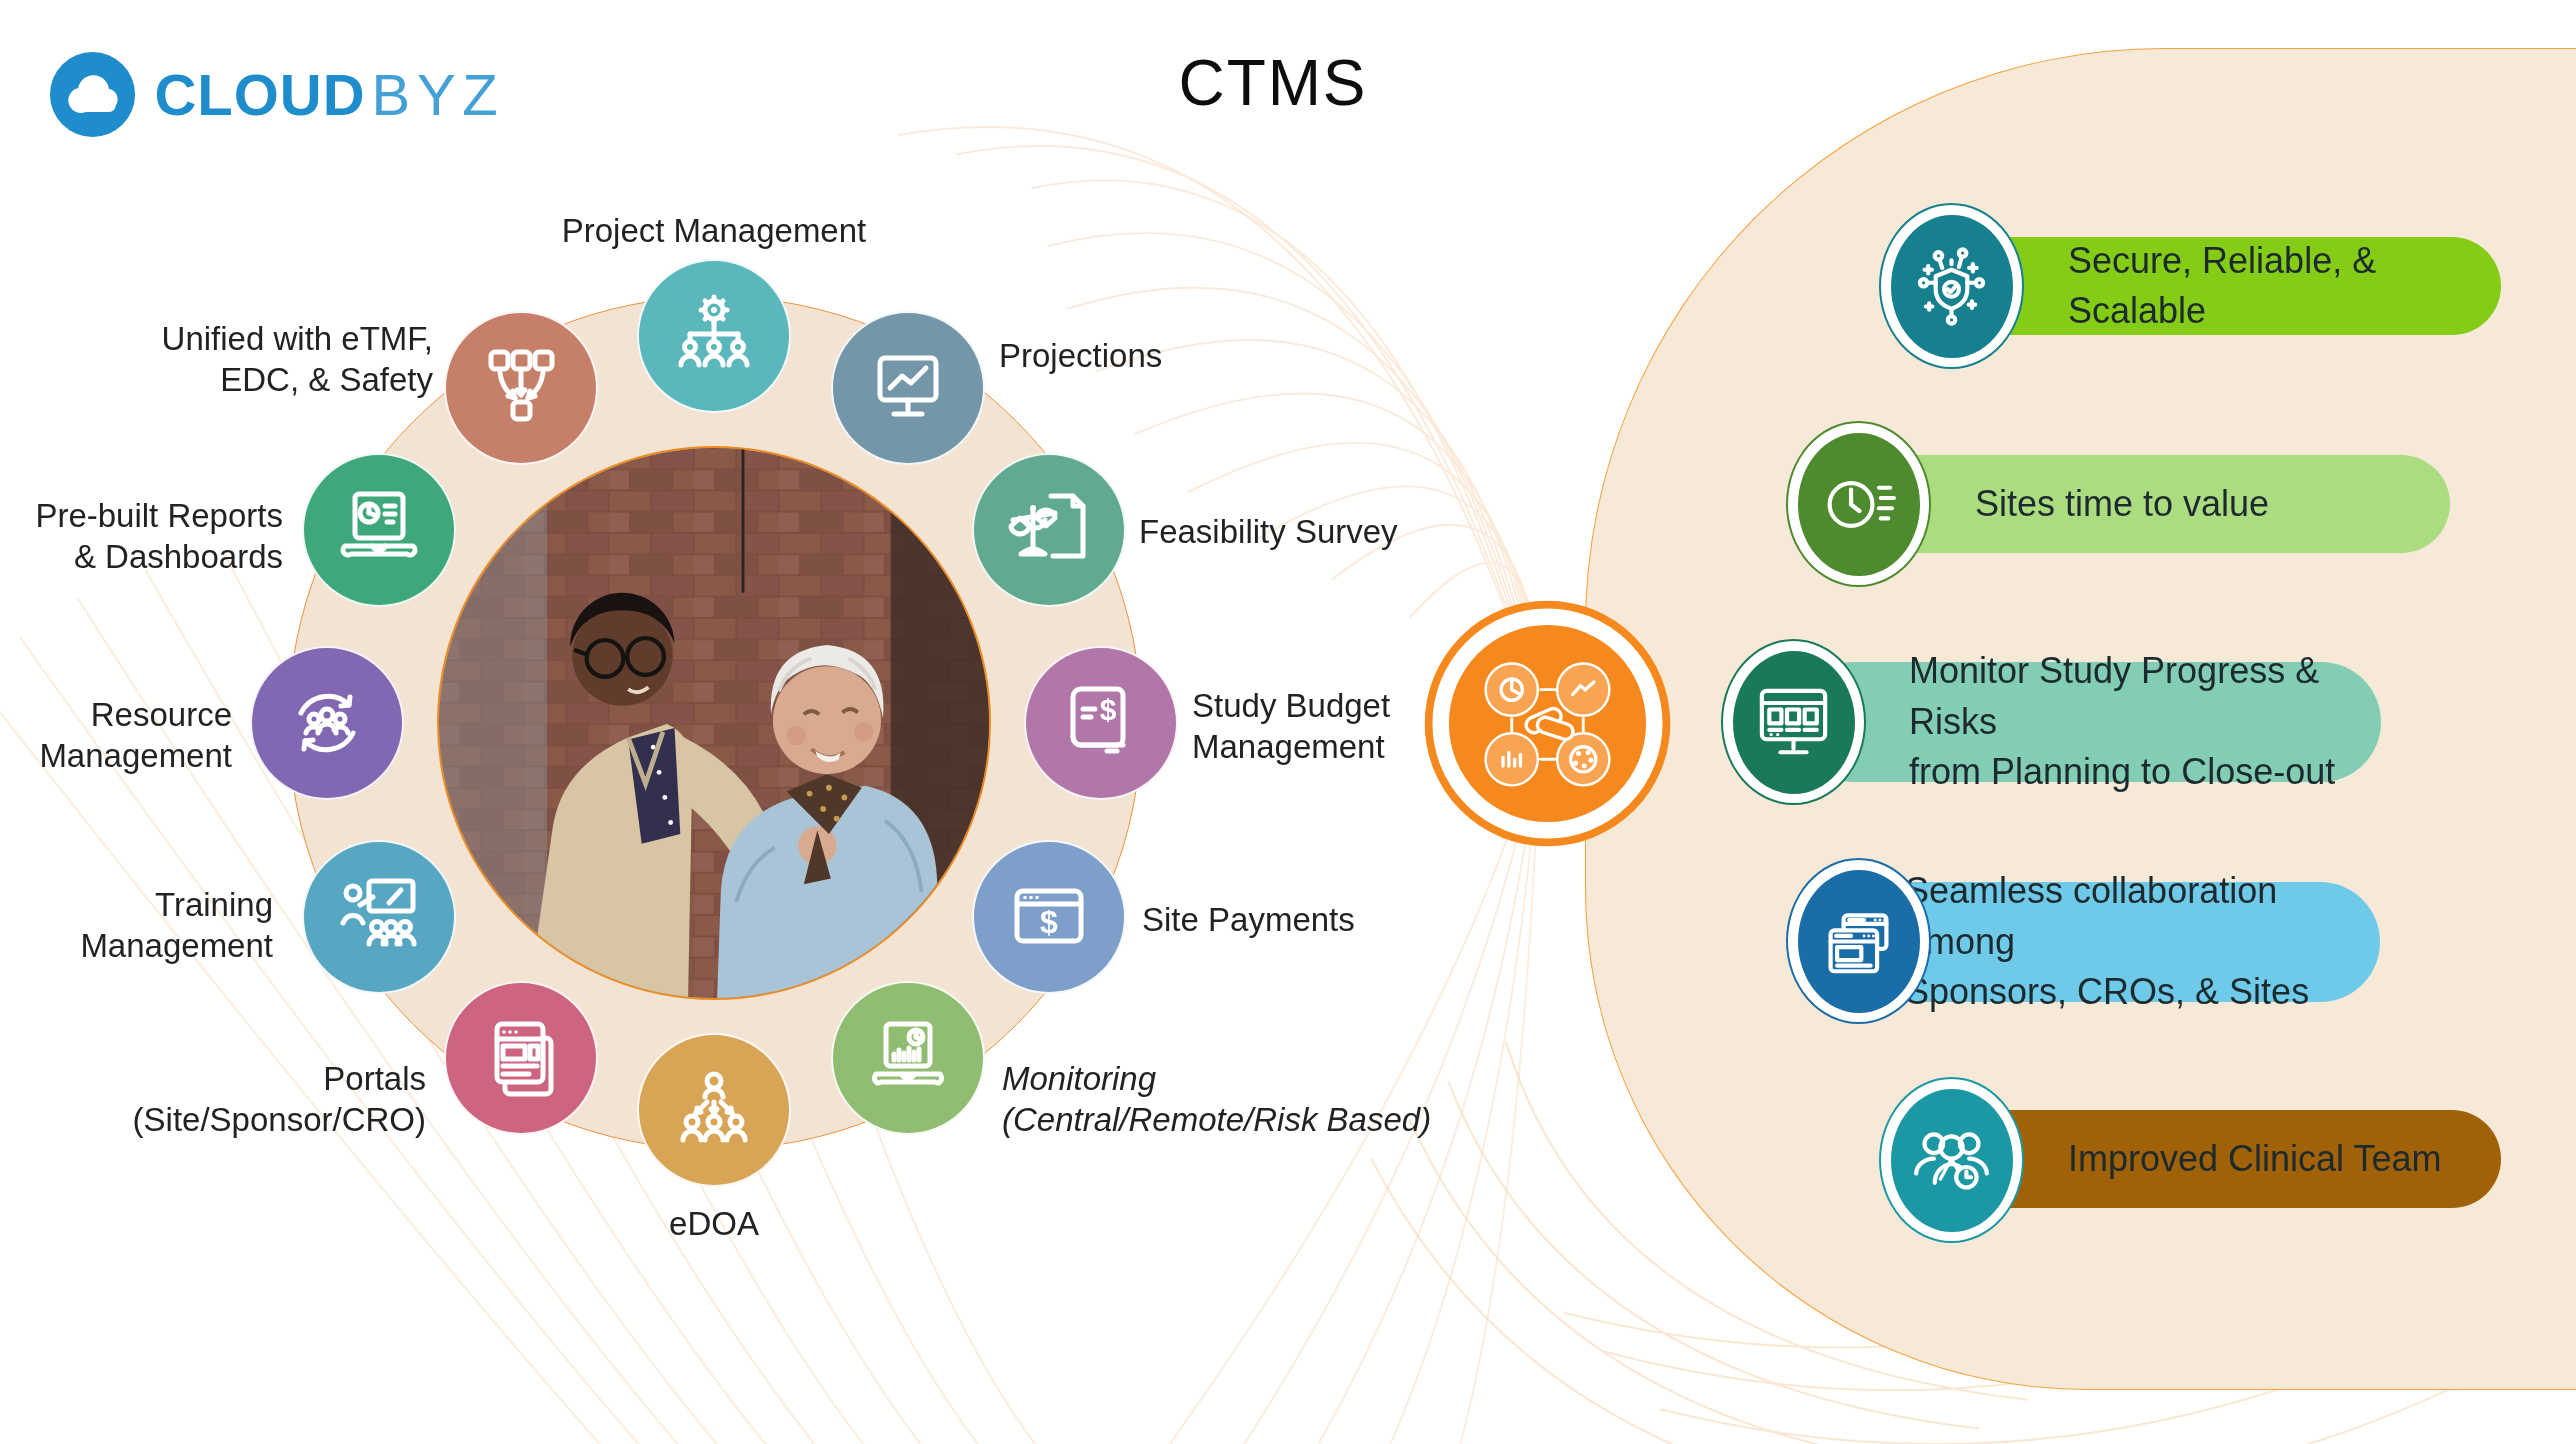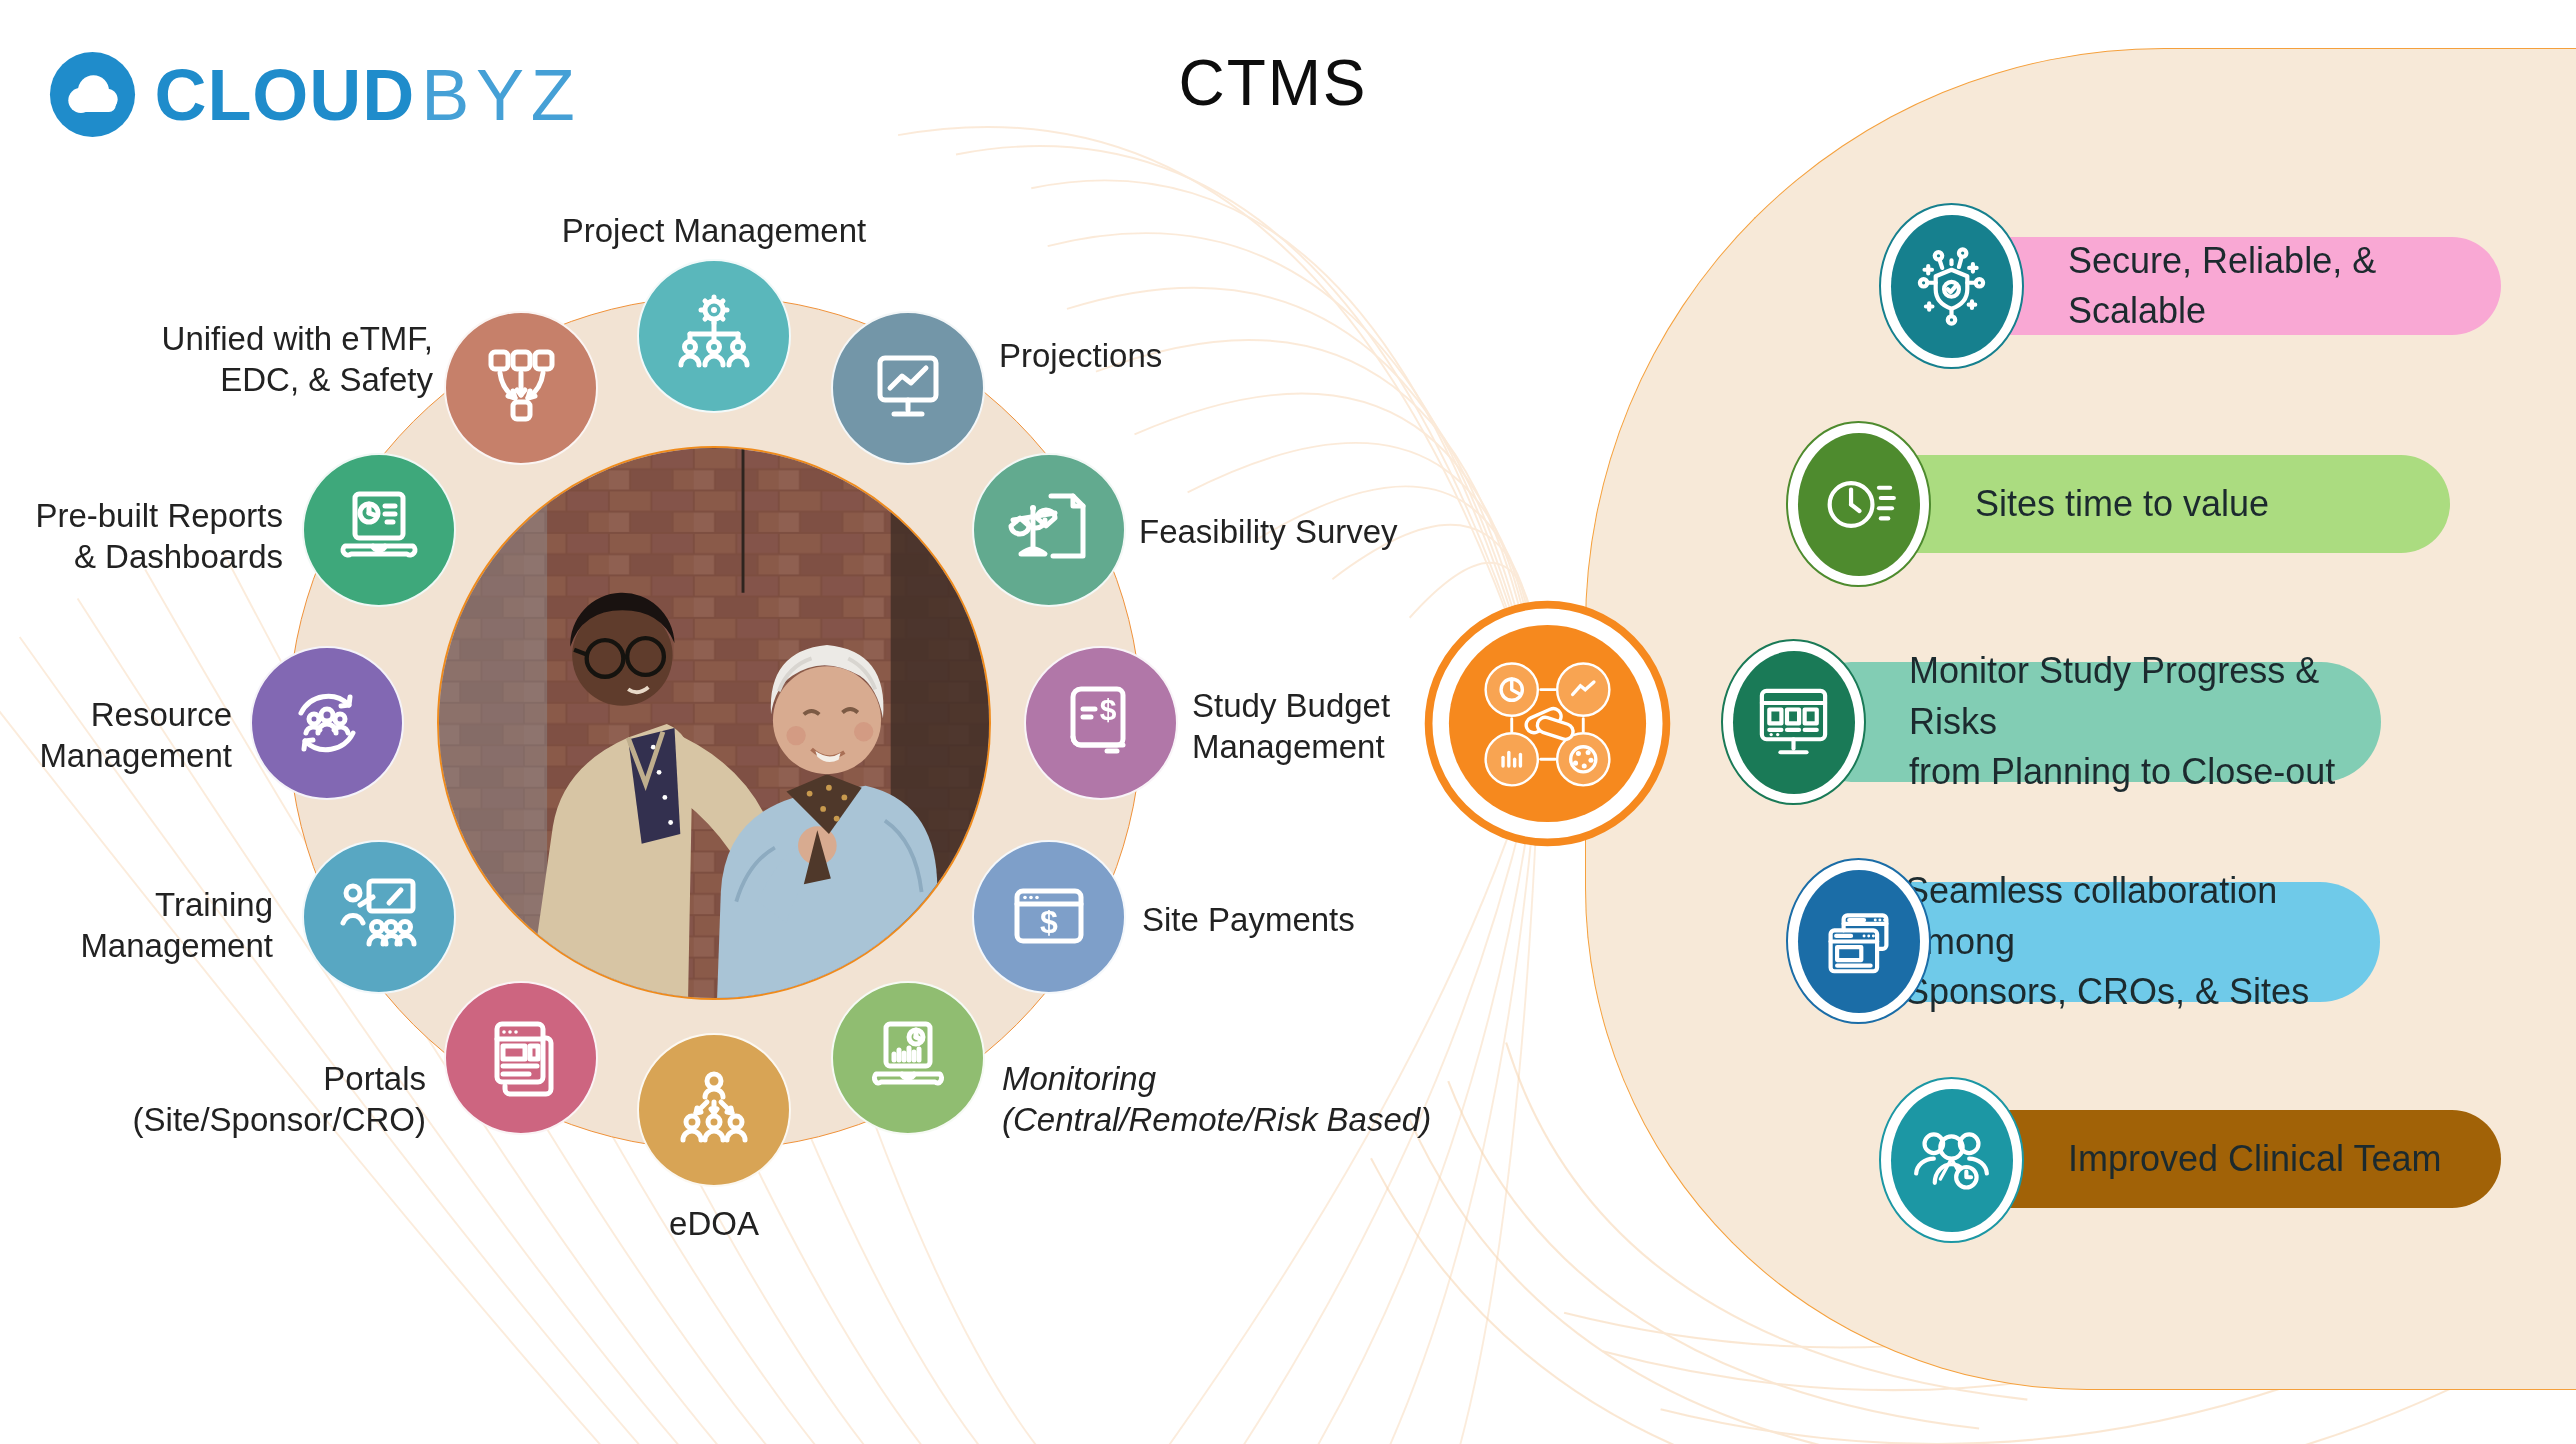--- a/index.html
+++ b/index.html
@@ -7,21 +7,21 @@
           font-family:"Liberation Sans", sans-serif;}
   svg{display:block;}
   
   #decor{position:absolute;left:0;top:0;z-index:0;}
   
   .panel{position:absolute;left:1585px;top:48px;width:1159px;height:1342px;z-index:1;
          background:#f7e9d8;border:1.9px solid #f5a03c;border-right:none;
          border-radius:579px 0 0 502px;box-sizing:border-box;}
   
   .logo{position:absolute;left:48px;top:50px;display:flex;align-items:center;gap:17.4px;z-index:5;}
-  .logo-text{font-size:72px;letter-spacing:1px;line-height:1;}
+  .logo-text{font-size:58px;letter-spacing:1px;line-height:1;}
   .lt-bold{font-weight:800;color:#1f8ccb;}
   .lt-light{font-weight:300;color:#45a0d6;letter-spacing:6.8px;margin-left:5.8px;}
   
   .title{position:absolute;left:1056px;top:46px;width:434px;text-align:center;z-index:5;
          font-size:64px;font-weight:500;color:#0d0d0d;letter-spacing:1.9px;}
   
   .ring-outer{position:absolute;left:288px;top:296px;width:854px;height:854px;border-radius:50%;
               background:#f2e3d3;border:1.9px solid #f0923a;box-sizing:border-box;z-index:1;}
   .photo{position:absolute;left:437px;top:446px;width:554px;height:554px;border-radius:50%;
          border:2.9px solid #ef8b1c;overflow:hidden;z-index:2;box-sizing:border-box;}
@@ -440,21 +440,21 @@
         <line x1="50" y1="74" x2="50" y2="82"></line>
           <circle cx="50" cy="86" r="4"></circle>
         <path d="M25,28 v8 M21,32 h8"></path>
           <path d="M73,26 v8 M69,30 h8"></path>
         <path d="M26,68 v7 M22.5,71.5 h7"></path>
           <path d="M72,66 v7 M68.5,69.5 h7"></path>
         <line x1="50" y1="22" x2="50" y2="26"></line>
       </svg>
     </div>
   </div>
-  <div class="pill pill-s pb0" style="background: #f9a8d4;"><span>Secure, Reliable, &amp; Scalable</span></div>
+  <div class="pill pill-s pb0" style="background: #84cc16;"><span>Secure, Reliable, &amp; Scalable</span></div>
 
   <div class="badge b1" style="border-color: rgb(78, 139, 46);">
     <div class="badge-inner" style="background: rgb(78, 139, 46); color: rgb(78, 139, 46);">
       <svg class="bicon li2" viewBox="0 0 100 100">
         <circle cx="42" cy="50" r="23"></circle>
         <line x1="42" y1="50" x2="42" y2="34"></line>
           <line x1="42" y1="50" x2="51" y2="57"></line>
         <line x1="72" y1="32" x2="84" y2="32"></line>
           <line x1="74" y1="43" x2="88" y2="43"></line>
         <line x1="72" y1="54" x2="86" y2="54"></line>

